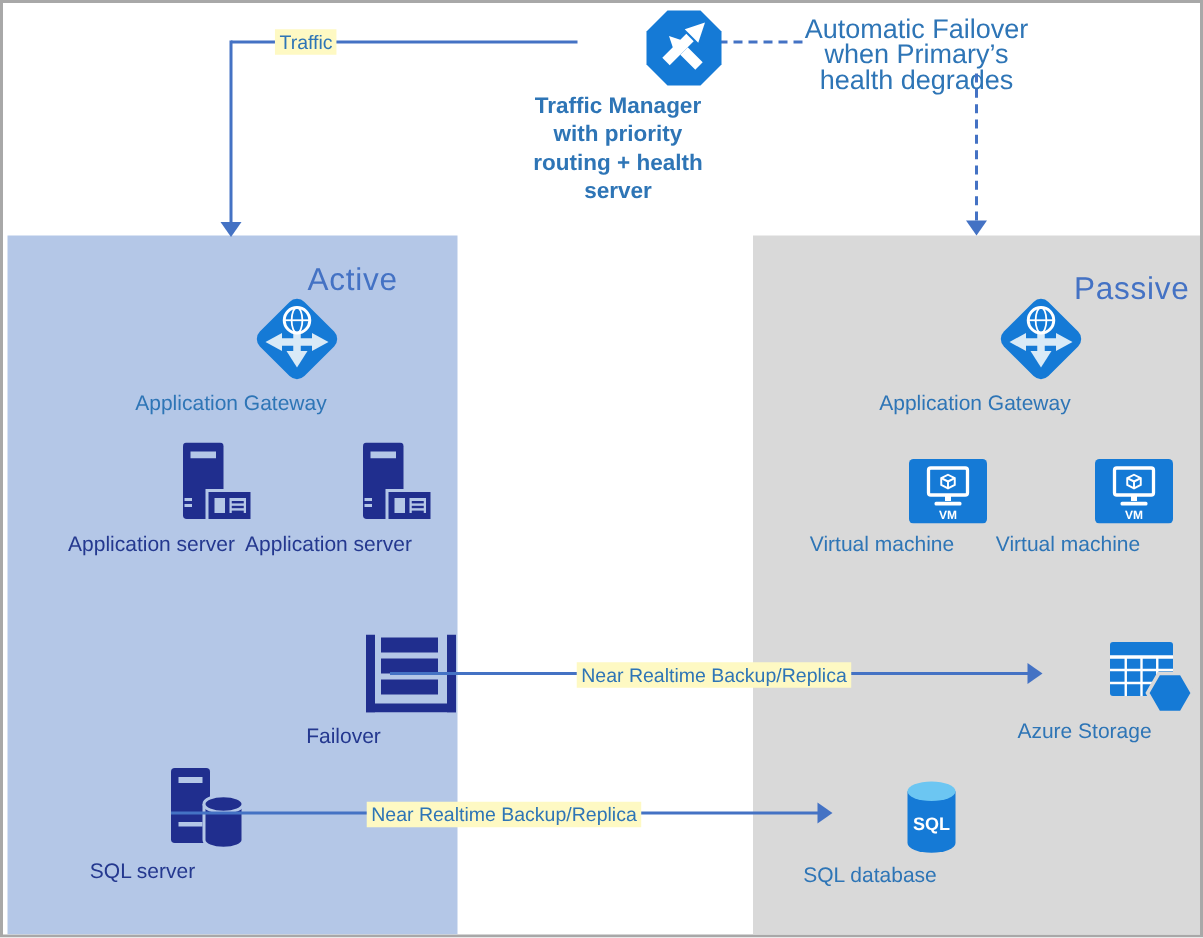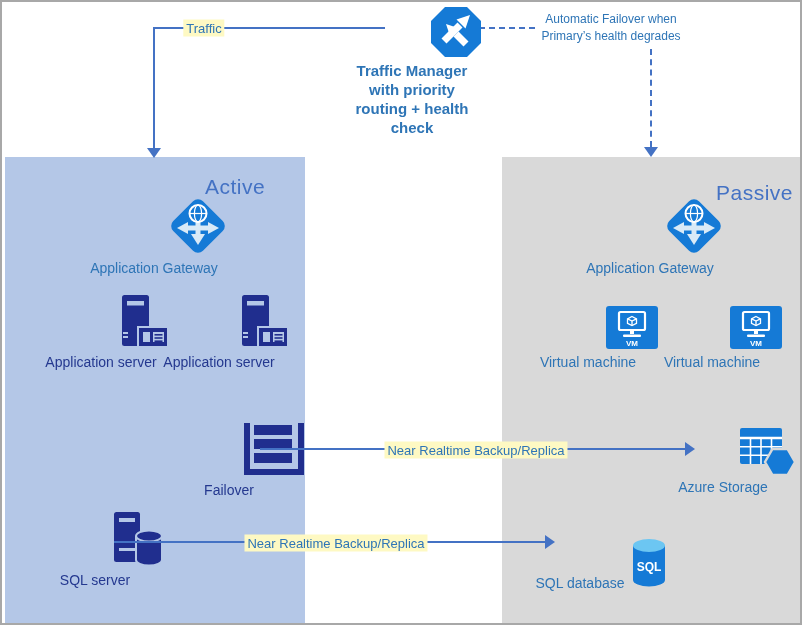--- a/index.html
+++ b/index.html
@@ -25,21 +25,21 @@
   .line-h.dash{border-top-style:dashed;}
   .line-v.dash{border-left-style:dashed;}
   .arrow-down{position:absolute;width:0;height:0;
     border-left:7px solid transparent;border-right:7px solid transparent;
     border-top:10px solid #4472c4;}
   .arrow-right{position:absolute;width:0;height:0;
     border-top:7px solid transparent;border-bottom:7px solid transparent;
     border-left:10px solid #4472c4;}
   .edge-label{position:absolute;transform:translate(-50%,-50%);
     background:#fef9c3;color:#2e75b6;font-size:13px;padding:1px 3px;white-space:nowrap;}
-  .flow-text{position:absolute;color:#2e75b6;font-size:12px;line-height:17px;text-align:center;}
+  .flow-text{position:absolute;color:#2e75b6;font-size:18px;line-height:17px;text-align:center;}
 
   .node-label{position:absolute;font-size:14px;text-align:center;white-space:nowrap;}
   .lbl-blue{color:#2e75b6;}
   .lbl-navy{color:#24388f;}
   .icon{position:absolute;line-height:0;padding-left:44px;}
   svg{display:block;}
 </style>
 </head>
 <body>
 
@@ -64,21 +64,21 @@
     <svg width="54" height="54" viewBox="0 0 54 54">
       <polygon points="16,2 38,2 52,16 52,38 38,52 16,52 2,38 2,16" fill="#157ad6"></polygon>
       <g stroke="#ffffff" stroke-width="7" fill="#ffffff">
         <line x1="15" y1="36" x2="31" y2="20"></line>
         <line x1="37" y1="39" x2="27" y2="29"></line>
       </g>
       <polygon points="41,10 36.5,23.5 27.5,14.5" fill="#ffffff"></polygon>
       <polygon points="17,19 30.5,23.5 21.5,32.5" fill="#ffffff"></polygon>
     </svg>
   </div>
-  <div class="tm-caption abs">Traffic Manager with priority routing + health check</div>
+  <div class="tm-caption abs">Traffic Manager with priority routing + health server</div>
 
   <div class="icon" style="left:120px;top:192px;">
     <svg width="64" height="64" viewBox="0 0 64 64">
       <rect x="11" y="11" width="42" height="42" rx="7" fill="#157ad6" transform="rotate(45 32 32)"></rect>
       <g stroke="#d9eaf7" stroke-width="5">
         <line x1="32" y1="26" x2="32" y2="41"></line>
         <line x1="21" y1="34" x2="30" y2="34"></line>
         <line x1="34" y1="34" x2="43" y2="34"></line>
       </g>
       <polygon points="25,40 39,40 32,51" fill="#d9eaf7"></polygon>
@@ -213,21 +213,21 @@
         <line x1="31.5" y1="10" x2="31.5" y2="36"></line>
         <line x1="0" y1="18.7" x2="42" y2="18.7"></line>
         <line x1="0" y1="27.3" x2="42" y2="27.3"></line>
       </g>
       <line x1="0" y1="10" x2="42" y2="10" stroke="#ffffff" stroke-width="2.4"></line>
       <polygon points="32.5,21 47.5,21 55,34 47.5,47 32.5,47 25,34" fill="#157ad6" stroke="#d9d9d9" stroke-width="2.4"></polygon>
     </svg>
   </div>
   <div class="node-label lbl-blue" style="left:671px;top:477px;width:100px;">Azure Storage</div>
 
-  <div class="icon" style="left:557px;top:536px;margin-left:28px;">
+  <div class="icon" style="left:557px;top:518px;">
     <svg width="36" height="50" viewBox="0 0 36 50">
       <path d="M2,7.5 L2,42 A16,6.5 0 0 0 34,42 L34,7.5 Z" fill="#157ad6"></path>
       <ellipse cx="18" cy="7.5" rx="16" ry="6.5" fill="#6cc6f2"></ellipse>
       <text x="18" y="33" text-anchor="middle" font-size="12" font-weight="bold" fill="#ffffff" font-family="Liberation Sans, sans-serif">SQL</text>
     </svg>
   </div>
   <div class="node-label lbl-blue" style="left:528px;top:573px;width:100px;">SQL database</div>
 
 </div>
 

